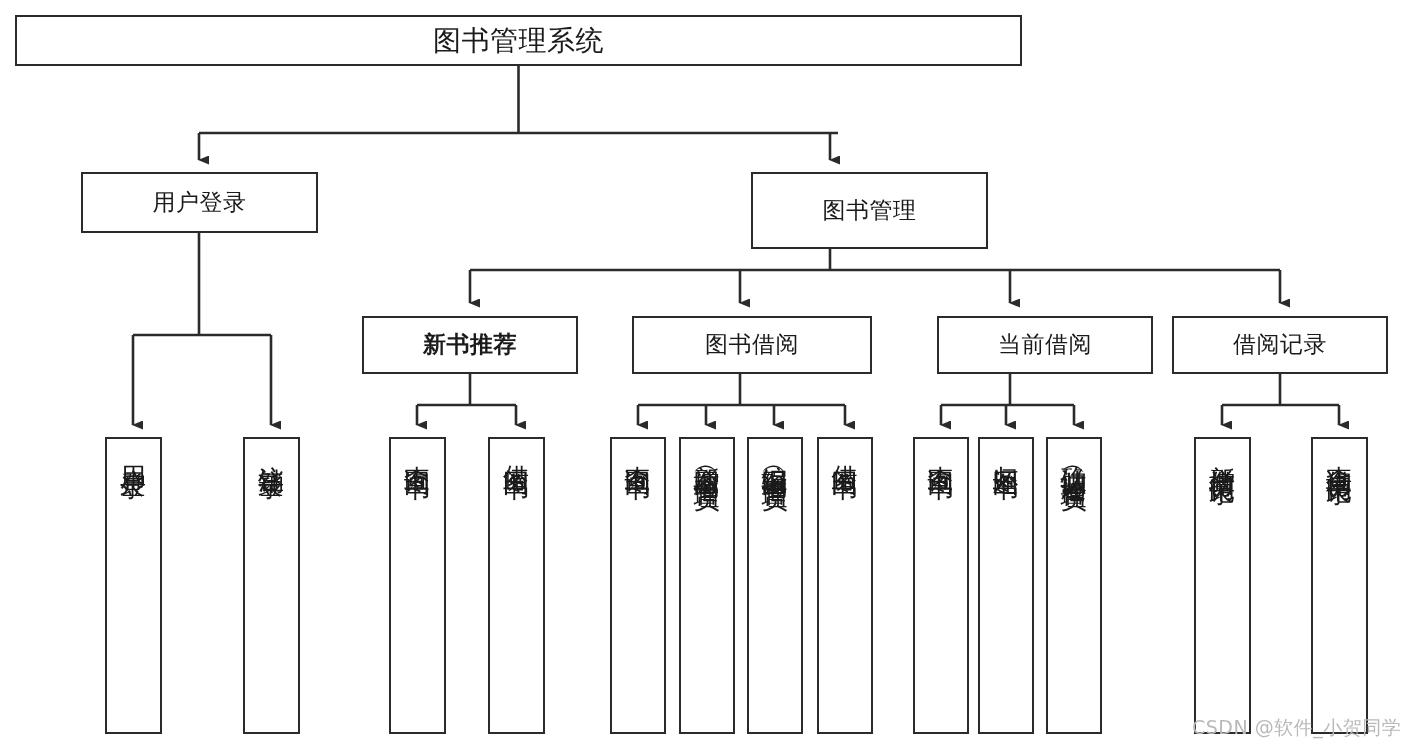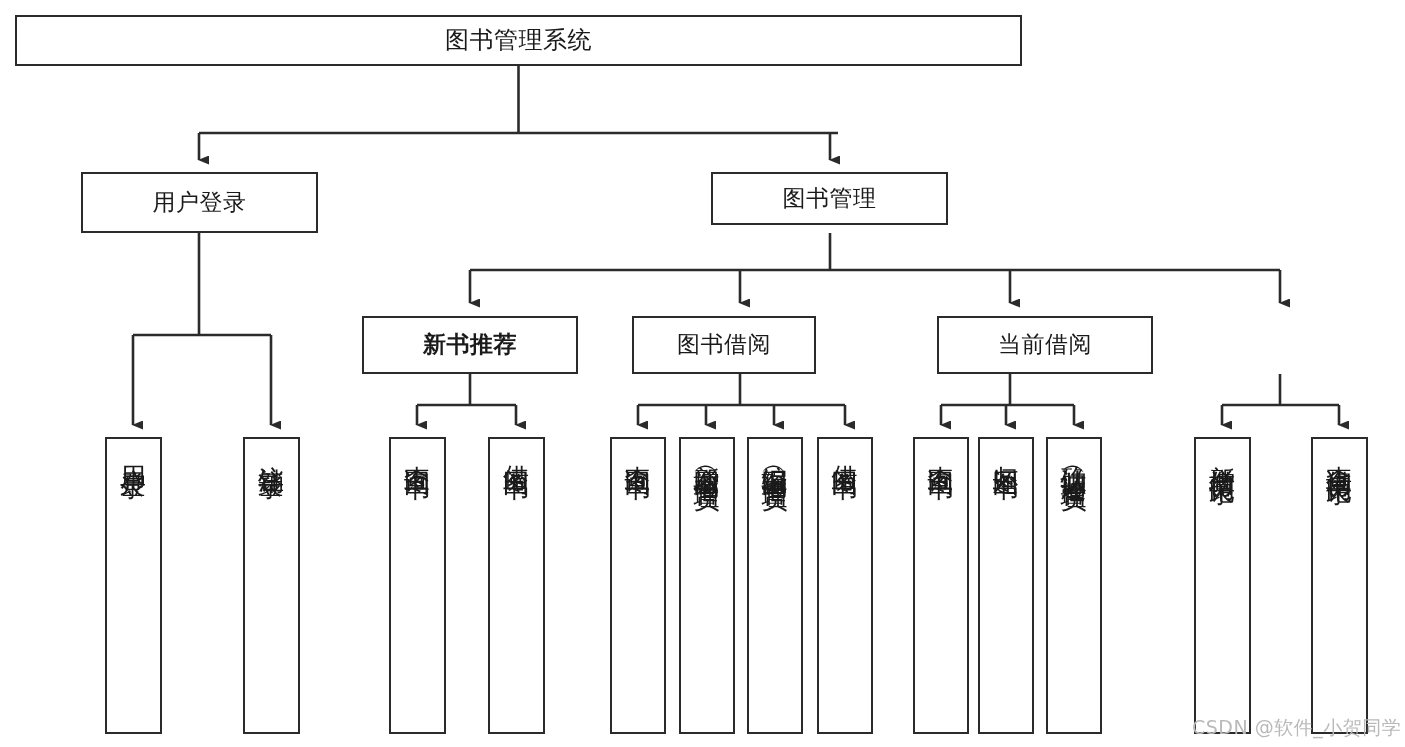--- a/index.html
+++ b/index.html
@@ -51,21 +51,21 @@
     padding-top: 6px;
   }
   .node.vertical .label {
     writing-mode: vertical-rl;
     text-orientation: upright;
     font-size: 26px;
     line-height: 1.0;
     letter-spacing: 3px;
     height: auto;
   }
-  .node.root .label { font-size: 24px; }
+  .node.root .label { font-size: 28px; }
   .watermark {
     position: absolute;
     font-size: 19px;
     color: #b9b9b9;
     white-space: nowrap;
     user-select: none;
     letter-spacing: 0.5px;
   }
 </style>
 </head>
@@ -123,32 +123,35 @@
     </g>
   </svg>
 
   <div class="node horizontal root" style="left:15px; top:15px; width:1007px; height:51px;">
     <span class="label">图书管理系统</span>
   </div>
 
   <div class="node horizontal" style="left:81px; top:172px; width:237px; height:61px;">
     <span class="label">用户登录</span>
   </div>
-  <div class="node horizontal" style="left:711px; top:172px; width:237px; height:53px;">
+  <div class="node horizontal" style="left:751px; top:172px; width:237px; height:77px;">
     <span class="label">图书管理</span>
   </div>
 
   <div class="node horizontal" style="left:362px; top:316px; width:216px; height:58px;font-weight:bold;">
     <span class="label">新书推荐</span>
   </div>
-  <div class="node horizontal" style="left:632px; top:316px; width:184px; height:58px;">
+  <div class="node horizontal" style="left:632px; top:316px; width:240px; height:58px;">
     <span class="label">图书借阅</span>
   </div>
   <div class="node horizontal" style="left:937px; top:316px; width:216px; height:58px;">
     <span class="label">当前借阅</span>
+  </div>
+  <div class="node horizontal" style="left:1172px; top:316px; width:216px; height:58px;">
+    <span class="label">借阅记录</span>
   </div>
 
   <div class="node vertical" style="left:105px; top:437px; width:57px; height:297px;">
     <span class="label">用户登录</span>
   </div>
   <div class="node vertical" style="left:243px; top:437px; width:57px; height:297px;">
     <span class="label">注销登录</span>
   </div>
 
   <div class="node vertical" style="left:389px; top:437px; width:57px; height:297px;">

